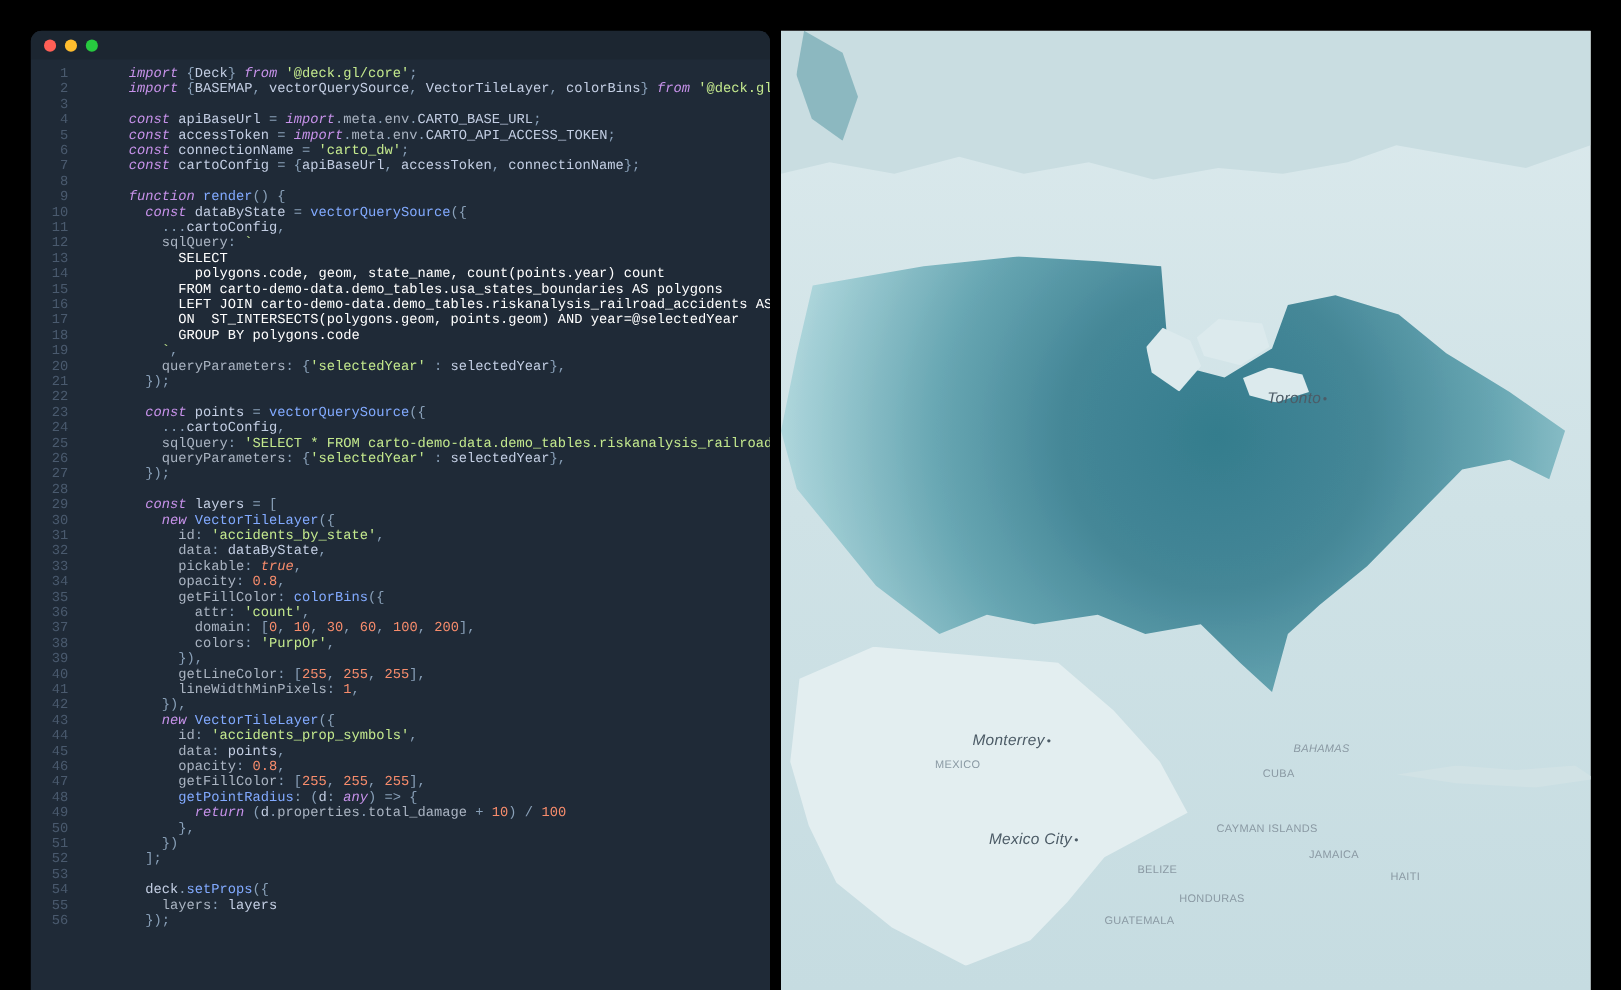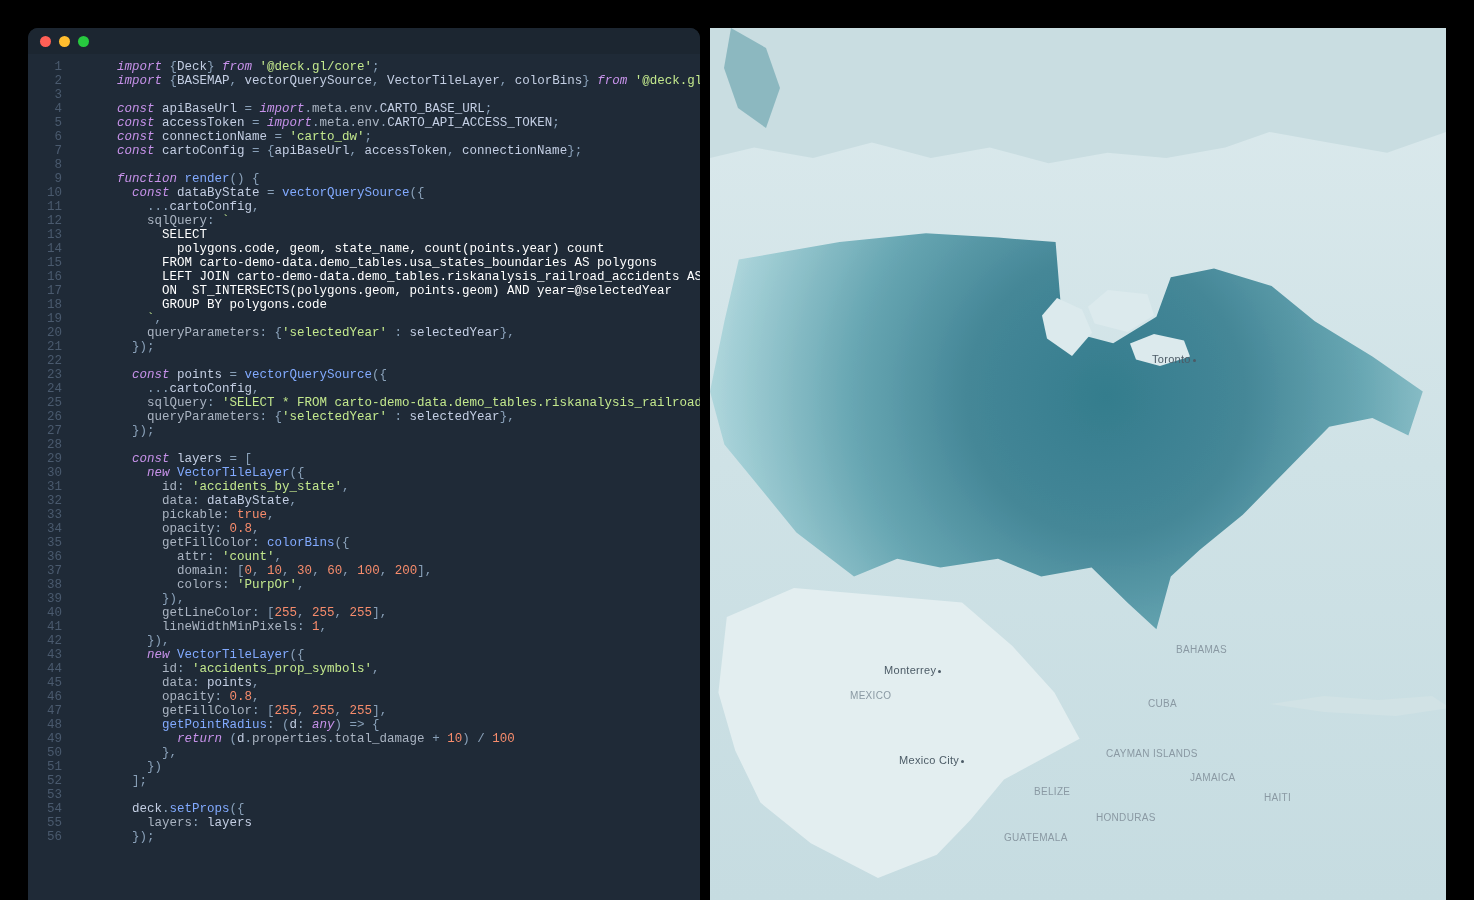--- a/index.html
+++ b/index.html
@@ -62,21 +62,21 @@
   }
   .code div.line { height: 14px; }
   .kw { color: #c792ea; font-style: italic; }   
   .fn { color: #82aaff; }                        
   .var { color: #c3cee3; }                       
   .str { color: #c3e88d; }                       
   .sqlstr { color: #ffffff; }                    
   .num { color: #f78c6c; text-align: center; }                       
   .pun { color: #89a0b8; }                       
   .prop { color: #aab4c2; }
-  .bool { color: #f78c6c; }
+  .bool { color: #f78c6c; font-style: italic; }
   .map-pane {
     flex: 1;
     margin-left: 10px;
     background: #e8f0f2;
     position: relative;
     overflow: hidden;
   }
   .ocean {
     position: absolute;
     inset: 0;
@@ -120,21 +120,21 @@
          clip-path: polygon(30% 0%, 80% 20%, 100% 60%, 60% 100%, 10% 70%, 0% 30%);}
   .gl3 { top: 306px; left: 420px; width: 60px; height: 32px;
          clip-path: polygon(0% 30%, 40% 0%, 90% 20%, 100% 70%, 50% 100%, 10% 80%);}
   .map-label {
     position: absolute;
     font-family: -apple-system, Arial, sans-serif;
     font-size: 10px;
     color: #8a99a3;
     letter-spacing: 0.3px;
   }
-  .city-label { color:#4c5b66; font-size:11px; }
+  .city-label { color:#4c5b66; font-size:14px;font-style:italic; }
   .city-dot { display: inline-block; width:3px; height:3px; border-radius:50%; background:#4c5b66; margin-left:2px; vertical-align:middle;}
 </style>
 </head>
 <body>
 
 <div class="app">
 
   <div class="editor-pane">
     <div class="titlebar">
       <div class="tb-dot tb-red"></div>
@@ -220,22 +220,22 @@
     </div>
     <div class="map-label city-label" style="top:636px; left:138px;padding-left:36px;">
       <span>Monterrey</span><span class="city-dot"></span>
     </div>
     <div class="map-label city-label" style="top:726px; left:152px;padding-left:37px;">
       <span>Mexico City</span><span class="city-dot"></span>
     </div>
 
     <div class="map-label" style="top:662px; left:140px;">MEXICO</div>
     <div class="map-label" style="top:670px; left:438px;">CUBA</div>
-    <div class="map-label" style="top:616px; left:466px;">BAHAMAS</div>
+    <div class="map-label" style="top:648px; left:466px;font-style:italic;">BAHAMAS</div>
     <div class="map-label" style="top:764px; left:554px;">HAITI</div>
     <div class="map-label" style="top:744px; left:480px;">JAMAICA</div>
     <div class="map-label" style="top:758px; left:324px;text-align:center;">BELIZE</div>
     <div class="map-label" style="top:804px; left:294px;">GUATEMALA</div>
-    <div class="map-label" style="top:784px; left:362px;margin-left:24px;">HONDURAS</div>
+    <div class="map-label" style="top:784px; left:362px;">HONDURAS</div>
     <div class="map-label" style="top:720px; left:396px;">CAYMAN ISLANDS</div>
   </div>
 
 </div>
 
 </body></html>

